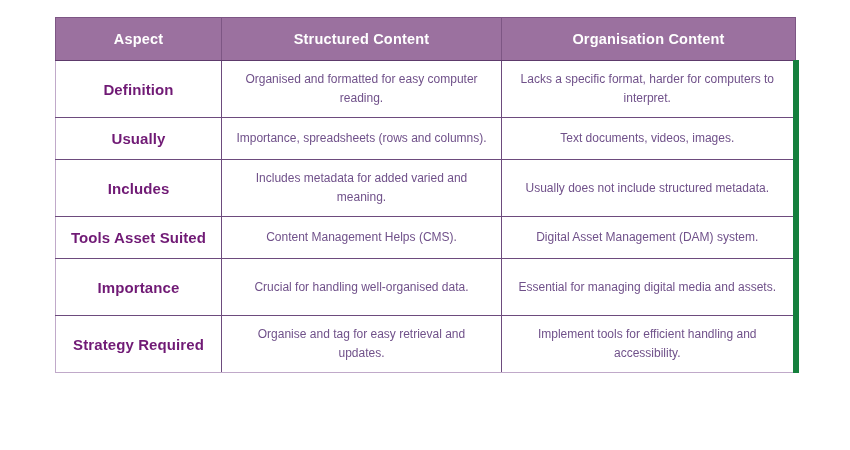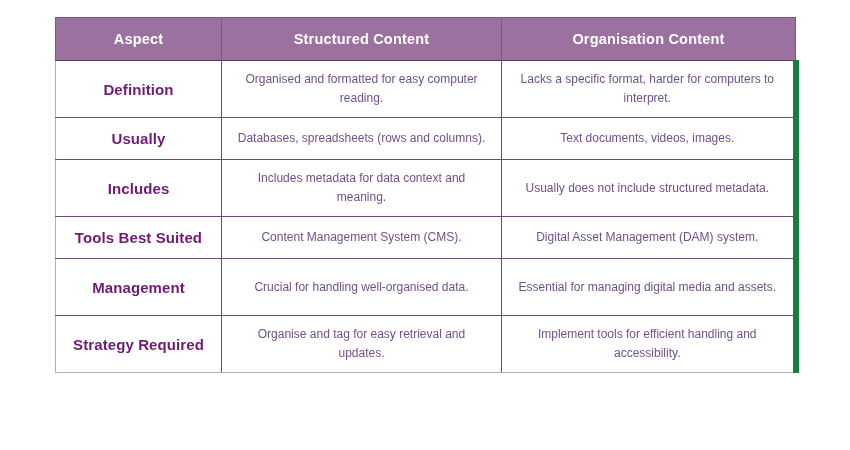--- a/index.html
+++ b/index.html
@@ -113,35 +113,35 @@
         </tr>
       </thead>
       <tbody>
         <tr class="r-tall">
           <td class="aspect-cell">Definition</td>
           <td class="body-cell">Organised and formatted for easy computer reading.</td>
           <td class="body-cell last-col">Lacks a specific format, harder for computers to interpret.</td>
         </tr>
         <tr class="r-short">
           <td class="aspect-cell">Usually</td>
-          <td class="body-cell">Databases, spreadsheets (rows and columns).</td>
+          <td class="body-cell">Importance, spreadsheets (rows and columns).</td>
           <td class="body-cell last-col">Text documents, videos, images.</td>
         </tr>
         <tr class="r-tall">
           <td class="aspect-cell">Includes</td>
-          <td class="body-cell">Includes metadata for data context and meaning.</td>
+          <td class="body-cell">Includes metadata for added varied and meaning.</td>
           <td class="body-cell last-col">Usually does not include structured metadata.</td>
         </tr>
         <tr class="r-short">
-          <td class="aspect-cell">Tools Best Suited</td>
-          <td class="body-cell">Content Management System (CMS).</td>
+          <td class="aspect-cell">Tools Asset Suited</td>
+          <td class="body-cell">Content Management Helps (CMS).</td>
           <td class="body-cell last-col">Digital Asset Management (DAM) system.</td>
         </tr>
         <tr class="r-tall">
-          <td class="aspect-cell">Management</td>
+          <td class="aspect-cell">Importance</td>
           <td class="body-cell">Crucial for handling well-organised data.</td>
           <td class="body-cell last-col">Essential for managing digital media and assets.</td>
         </tr>
         <tr class="r-tall">
           <td class="aspect-cell">Strategy Required</td>
           <td class="body-cell">Organise and tag for easy retrieval and updates.</td>
           <td class="body-cell last-col">Implement tools for efficient handling and accessibility.</td>
         </tr>
       </tbody>
     </table>

